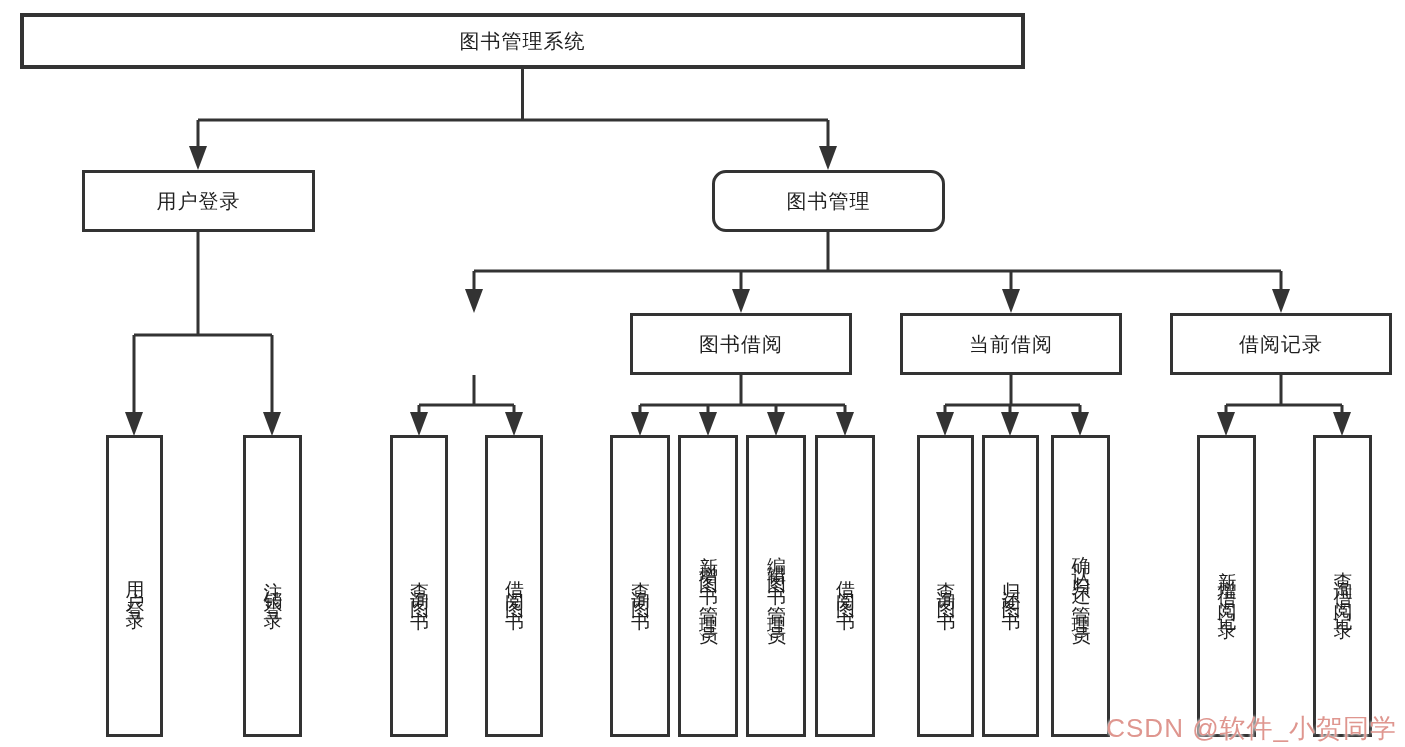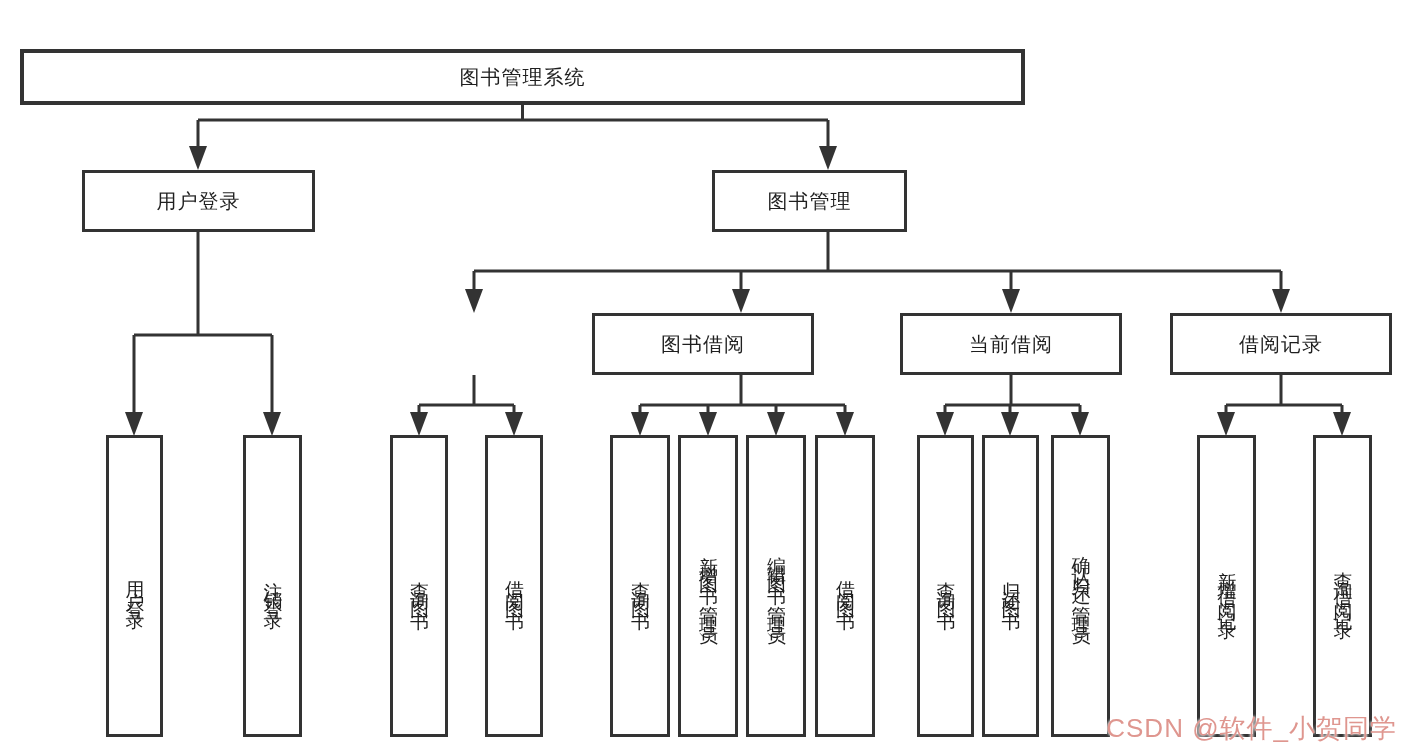--- a/index.html
+++ b/index.html
@@ -8,21 +8,21 @@
     font-family:"Liberation Sans",sans-serif;overflow:hidden;
   }
   .wires{position:absolute;left:0;top:0;width:1405px;height:747px;pointer-events:none;}
   .box{
     position:absolute;box-sizing:border-box;background:#fff;
     border:3px solid var(--line,#333);
     display:flex;align-items:center;justify-content:center;
     color:var(--text,#1f1f1f);
   }
   .h{font-size:20px;letter-spacing:1px;white-space:nowrap;}
-  .root{border-width:4px;margin-top:36px;}
+  .root{border-width:4px;}
   .v span{
     writing-mode:vertical-rl;
     font-size:19px;letter-spacing:10px;line-height:1.1;white-space:nowrap;
   }
   .watermark{
     position:absolute;right:8px;bottom:1px;
     font-size:26px;letter-spacing:1px;
     color:var(--watermark,#df968f);
     text-shadow:0 0 3px #fff,0 0 3px #fff;
     white-space:nowrap;
@@ -72,23 +72,23 @@
       <use href="#ah" transform="translate(1010,436)"></use>
       <use href="#ah" transform="translate(1080,436)"></use>
       <use href="#ah" transform="translate(1226,436)"></use>
       <use href="#ah" transform="translate(1342,436)"></use>
     </g>
   </svg>
 
   <div class="box h root" style="left:20px;top:13px;width:1005px;height:56px;">图书管理系统</div>
 
   <div class="box h" style="left:82px;top:170px;width:233px;height:62px;">用户登录</div>
-  <div class="box h" style="left:712px;top:170px;width:195px;height:62px;">图书管理</div>
+  <div class="box h" style="left:712px;top:170px;width:233px;height:62px;border-radius:14px;">图书管理</div>
 
-  <div class="box h" style="left:592px;top:313px;width:222px;height:62px;">图书借阅</div>
+  <div class="box h" style="left:630px;top:313px;width:222px;height:62px;">图书借阅</div>
   <div class="box h" style="left:900px;top:313px;width:222px;height:62px;">当前借阅</div>
   <div class="box h" style="left:1170px;top:313px;width:222px;height:62px;">借阅记录</div>
 
   <div class="box v" style="left:106px;top:435px;width:57px;height:302px;">
     <span>用户登录</span>
   </div>
   <div class="box v" style="left:243px;top:435px;width:59px;height:302px;">
     <span>注销登录</span>
   </div>
 

